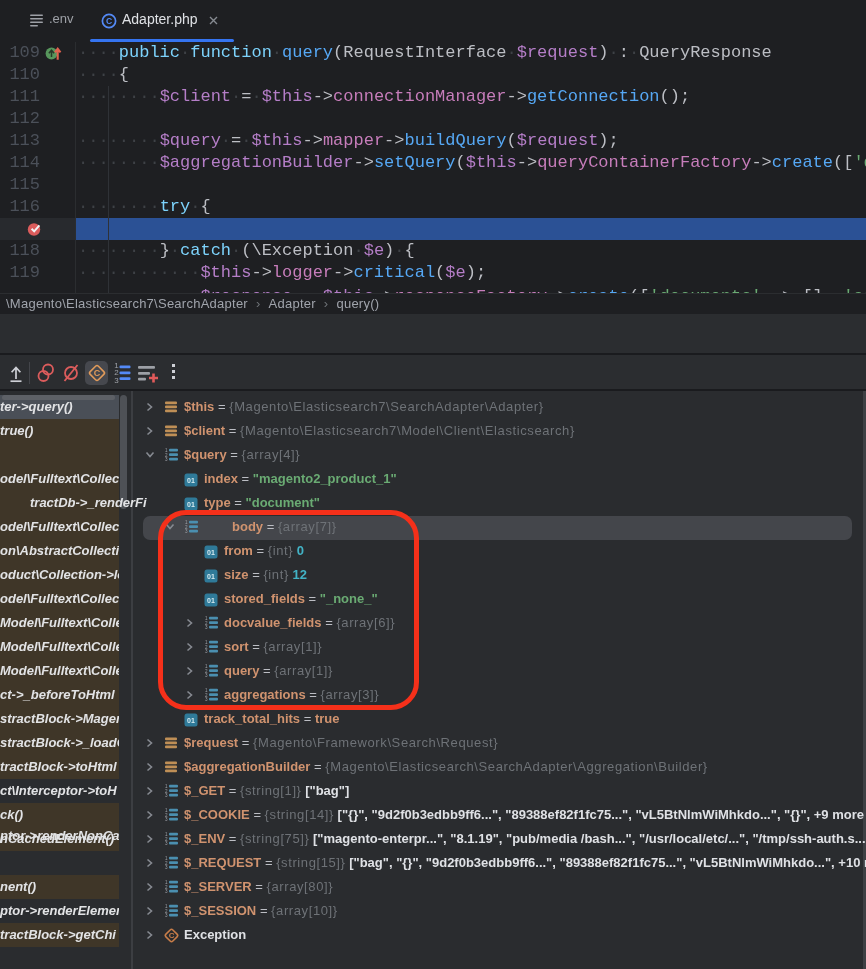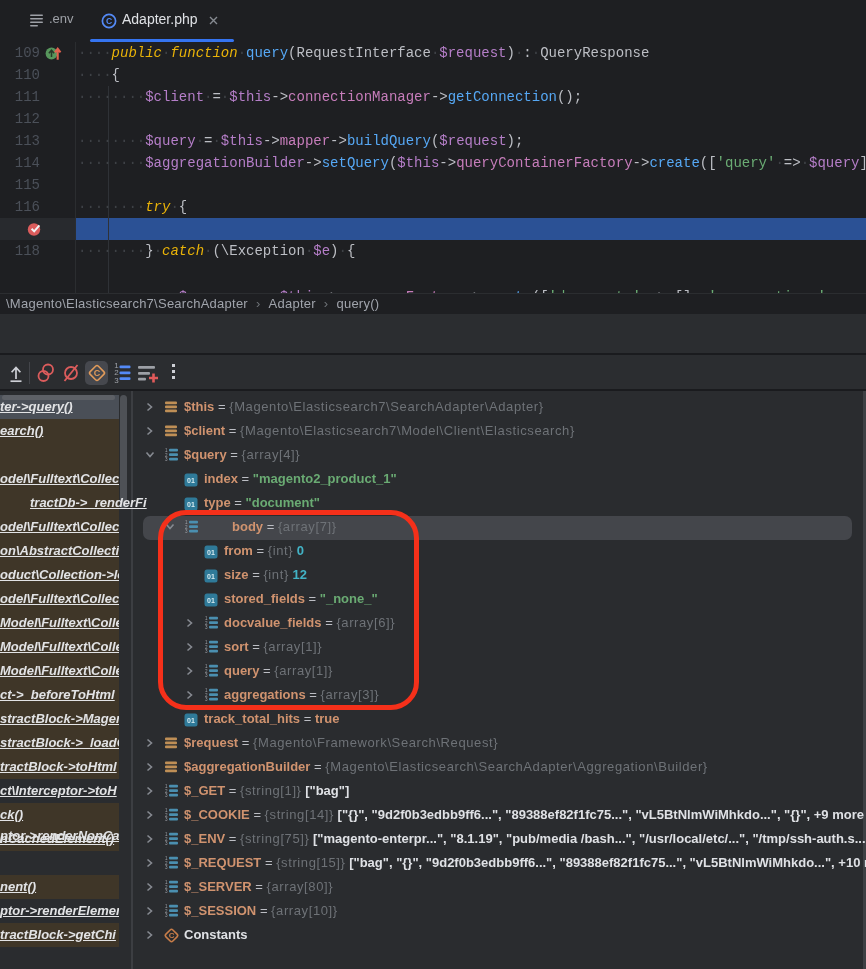--- a/index.html
+++ b/index.html
@@ -1,36 +1,36 @@
 <!DOCTYPE html>
 <html><head><meta charset="utf-8">
 <style>
 html,body{margin:0;padding:0;}
 body{width:866px;height:969px;background:#1e1f22;overflow:hidden;position:relative;
   font-family:"Liberation Sans",sans-serif;}
 .abs{position:absolute;}
 
 .cl{position:absolute;left:0;width:866px;height:22px;line-height:22px;
-  font-family:"Liberation Mono",monospace;font-size:14px;white-space:pre;}
+  font-family:"Liberation Mono",monospace;font-size:17px;white-space:pre;}
 .code{position:absolute;left:78px;top:0;}
 .ln{position:absolute;width:40px;text-align:right;top:0;left:0;color:#4b5059;}
 .cl i{font-style:normal;color:#3e4146;}
-.k{color:#eab308;font-style:italic;} .v{color:#b57ec8;} .p{color:#c77dbb;} .m{color:#56a8f5;}
+.k{color:#7dd3fc;} .v{color:#b57ec8;} .p{color:#c77dbb;} .m{color:#56a8f5;}
 .o{color:#bcbec4;} .s{color:#6aab73;} .t{color:#bcbec4;}
 
 .row{position:absolute;left:132px;width:734px;height:24px;line-height:24px;font-size:13px;}
 .nm{color:#d0936f;font-weight:600;}
 .eq{color:#bcbec4;font-weight:400;}
 .gv{color:#6e7277;letter-spacing:.6px;}
 .wv{color:#dfe1e5;font-weight:600;}
 .sv{color:#6aab73;font-weight:600;}
 .nv{color:#42b3c6;font-weight:600;}
 .bv{color:#d0936f;font-weight:600;}
 .frow{position:absolute;left:0;width:119px;height:24px;line-height:24px;
-  font-size:13px;font-style:italic;font-weight:600;color:#e2e3e5;overflow:hidden;white-space:nowrap;text-decoration:underline;}
+  font-size:13px;font-style:italic;font-weight:600;color:#e2e3e5;overflow:hidden;white-space:nowrap;}
 </style></head><body>
 
 <div class="abs" style="left:0;top:0;width:866px;height:42px;background:#1e1f22;"></div>
 <svg class="abs" style="left:29px;top:13px;" width="15" height="15" viewBox="0 0 15 15">
  <g fill="#9da0a6">
       <rect x="1" y="1.5" width="13" height="1.6" rx=".8"></rect>
       <rect x="1" y="5" width="13" height="1.6" rx=".8"></rect>
       <rect x="1" y="8.5" width="13" height="1.6" rx=".8"></rect>
       <rect x="1" y="12" width="8" height="1.6" rx=".8"></rect>
     </g>
@@ -53,20 +53,21 @@
 <div class="abs" style="left:108px;top:44px;width:1px;height:207px;background:#2f3237;"></div>
 <div class="cl" style="top:0px;"><span class="ln">109</span><span class="code"><i>····</i><span class="k">public</span><i>·</i><span class="k">function</span><i>·</i><span class="m">query</span><span class="o">(</span><span class="t">RequestInterface</span><i>·</i><span class="v">$request</span><span class="o">)</span><i>·</i><span class="o">:</span><i>·</i><span class="t">QueryResponse</span></span></div>
 <div class="cl" style="top:22px;"><span class="ln">110</span><span class="code"><i>····</i><span class="o">{</span></span></div>
 <div class="cl" style="top:44px;"><span class="ln">111</span><span class="code"><i>········</i><span class="v">$client</span><i>·</i><span class="o">=</span><i>·</i><span class="v">$this</span><span class="o">-&gt;</span><span class="p">connectionManager</span><span class="o">-&gt;</span><span class="m">getConnection</span><span class="o">();</span></span></div>
 <div class="cl" style="top:66px;"><span class="ln">112</span></div>
 <div class="cl" style="top:88px;"><span class="ln">113</span><span class="code"><i>········</i><span class="v">$query</span><i>·</i><span class="o">=</span><i>·</i><span class="v">$this</span><span class="o">-&gt;</span><span class="p">mapper</span><span class="o">-&gt;</span><span class="m">buildQuery</span><span class="o">(</span><span class="v">$request</span><span class="o">);</span></span></div>
 <div class="cl" style="top:110px;"><span class="ln">114</span><span class="code"><i>········</i><span class="v">$aggregationBuilder</span><span class="o">-&gt;</span><span class="m">setQuery</span><span class="o">(</span><span class="v">$this</span><span class="o">-&gt;</span><span class="p">queryContainerFactory</span><span class="o">-&gt;</span><span class="m">create</span><span class="o">([</span><span class="s">'query'</span><i>·</i><span class="o">=&gt;</span><i>·</i><span class="v">$query</span><span class="o">]));</span></span></div>
 <div class="cl" style="top:132px;"><span class="ln">115</span><span class="code"></span></div>
 <div class="cl" style="top:154px;"><span class="ln">116</span><span class="code"><i>········</i><span class="k">try</span><i>·</i><span class="o">{</span></span></div>
 <div class="cl" style="top:198px;"><span class="ln">118</span><span class="code"><i>········</i><span class="o">}</span><i>·</i><span class="k">catch</span><i>·</i><span class="o">(</span><span class="t">\Exception</span><i>·</i><span class="v">$e</span><span class="o">)</span><i>·</i><span class="o">{</span></span></div>
+<div class="cl" style="top:220px;"><span class="ln">119</span><span class="code"><i>············</i><span class="v">$this</span><span class="o">-&gt;</span><span class="p">logger</span><span class="o">-&gt;</span><span class="m">critical</span><span class="o">(</span><span class="v">$e</span><span class="o">);</span></span></div>
 <div class="cl" style="top:243.5px;"><span class="code"><i>············</i><span class="v">$response</span><i>·</i><span class="o">=</span><i>·</i><span class="v">$this</span><span class="o">-&gt;</span><span class="p">responseFactory</span><span class="o">-&gt;</span><span class="m">create</span><span class="o">([</span><span class="s">'documents'</span><i>·</i><span class="o">=&gt;</span><i>·</i><span class="o">[],</span><i>·</i><span class="s">'aggregations'</span><span class="o">...</span></span></div>
 
 <svg class="abs" style="left:44px;top:4px;" width="20" height="15" viewBox="0 0 20 15">
  <circle cx="7.5" cy="7.5" r="5.9" fill="#57965c"></circle>
  <path d="M7.5 11 L7.5 4.6 M4.9 7.2 L7.5 4.2 L10.1 7.2" stroke="#273828" stroke-width="1.5" fill="none"></path>
  <path d="M13.7 13.8 L13.7 3.4 M10.9 6.3 L13.7 2.8 L16.5 6.3" stroke="#e0614f" stroke-width="2.1" fill="none"></path>
 </svg>
 
 <svg class="abs" style="left:27px;top:180px;" width="17" height="15" viewBox="0 0 17 15">
  <circle cx="7" cy="7.5" r="6.2" fill="#db5c5c"></circle>
@@ -128,21 +129,21 @@
 <div class="abs" style="left:0;top:395px;width:119px;height:24px;background:#4a4f57;"></div>
 <div class="abs" style="left:0;top:419px;width:119px;height:360px;background:#3f3628;"></div>
 <div class="abs" style="left:0;top:803px;width:119px;height:48px;background:#3f3628;"></div>
 <div class="abs" style="left:0;top:875px;width:119px;height:24px;background:#3f3628;"></div>
 <div class="abs" style="left:0;top:923px;width:119px;height:24px;background:#3f3628;"></div>
 <div class="abs" style="left:2px;top:394.5px;width:113px;height:5.5px;background:#5d6066;border-radius:2.75px;"></div>
 <div class="abs" style="left:120px;top:395px;width:7px;height:114px;background:#4e5156;border-radius:3.5px;"></div>
 <div class="abs" style="left:131px;top:390.5px;width:1.5px;height:578.5px;background:#3c3e42;"></div>
 <div class="abs" style="left:862.5px;top:391px;width:3.5px;height:578px;background:#3e4044;"></div>
 <div class="frow" style="top:395px;">ter-&gt;query()</div>
-<div class="frow" style="top:419px;">earch()</div>
+<div class="frow" style="top:419px;">true()</div>
 <div class="frow" style="top:467px;">odel\Fulltext\Collec</div>
 <div class="frow" style="top:491px;padding-left:30px;">tractDb-&gt;_renderFi</div>
 <div class="frow" style="top:515px;">odel\Fulltext\Collec</div>
 <div class="frow" style="top:539px;">on\AbstractCollecti</div>
 <div class="frow" style="top:563px;">oduct\Collection-&gt;lo</div>
 <div class="frow" style="top:587px;">odel\Fulltext\Collec</div>
 <div class="frow" style="top:611px;">Model\Fulltext\Colle</div>
 <div class="frow" style="top:635px;">Model\Fulltext\Colle</div>
 <div class="frow" style="top:659px;">Model\Fulltext\Colle</div>
 <div class="frow" style="top:683px;">ct-&gt;_beforeToHtml</div>
@@ -423,13 +424,13 @@
     </g>
   </svg>
 <div class="row" style="left:184px;top:899px;width:682px;overflow:hidden;white-space:nowrap;"><span class="nm">$_SESSION</span> <span class="eq">=</span> <span class="gv">{array[10]}</span></div>
 <svg class="abs" style="left:146px;top:930px;" width="8" height="10" viewBox="0 0 8 10">
     <path d="M1.5 1.5 L5.5 5 L1.5 8.5" stroke="#868a91" stroke-width="1.6" fill="none"></path>
   </svg>
 <svg class="abs" style="left:162.5px;top:926.5px;" width="17" height="17" viewBox="0 0 16 16">
     <rect x="3.4" y="3.4" width="9.2" height="9.2" rx="1.8" fill="none" stroke="#c77d49" stroke-width="1.5" transform="rotate(45 8 8)"></rect>
     <text x="8" y="10.8" font-size="7.5" font-weight="bold" fill="#c77d49" text-anchor="middle" font-family="Liberation Sans">C</text>
   </svg>
-<div class="row" style="left:184px;top:923px;width:682px;overflow:hidden;white-space:nowrap;"><span style="color:#dfe1e5;font-weight:600;">Constants</span></div>
+<div class="row" style="left:184px;top:923px;width:682px;overflow:hidden;white-space:nowrap;"><span style="color:#dfe1e5;font-weight:600;">Exception</span></div>
 <div class="abs" style="left:157.5px;top:510px;width:251px;height:190px;border:5px solid #f5301a;border-radius:28px;"></div>
 </body></html>

